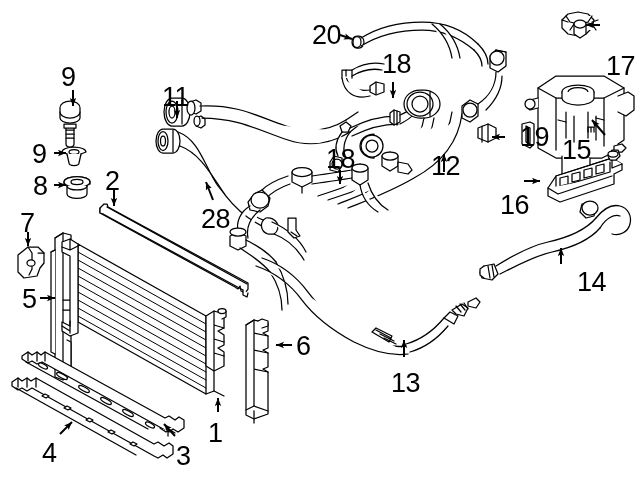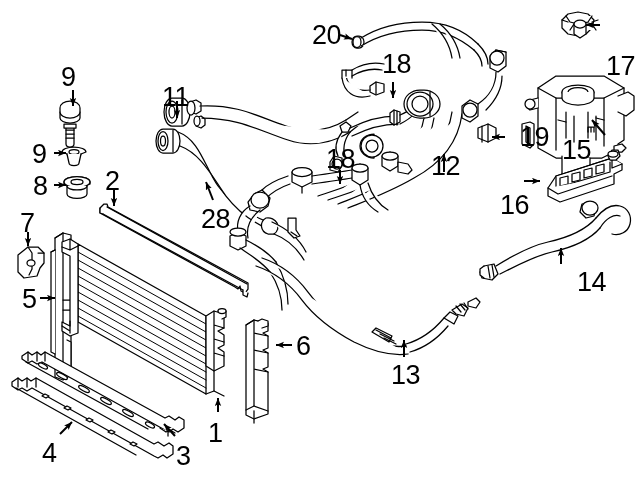--- a/index.html
+++ b/index.html
@@ -379,21 +379,21 @@
 <div class="callout" style="left:176px;top:443px;">3</div>
 <div class="callout" style="left:42px;top:440px;">4</div>
 <div class="callout" style="left:22px;top:286px;">5</div>
 <div class="callout" style="left:296px;top:333px;">6</div>
 <div class="callout" style="left:20px;top:210px;">7</div>
 <div class="callout" style="left:33px;top:173px;">8</div>
 <div class="callout" style="left:32px;top:141px;">9</div>
 <div class="callout" style="left:61px;top:64px;">9</div>
 <div class="callout" style="left:162px;top:84px;text-align:right;">11</div>
 <div class="callout" style="left:431px;top:153px;text-align:right;">12</div>
-<div class="callout" style="left:391px;top:362px;">13</div>
+<div class="callout" style="left:391px;top:370px;">13</div>
 <div class="callout" style="left:548px;top:269px;margin-left:29px;">14</div>
 <div class="callout" style="left:562px;top:137px;">15</div>
 <div class="callout" style="left:500px;top:168px;margin-top:24px;">16</div>
 <div class="callout" style="left:606px;top:12px;margin-top:41px;">17</div>
 <div class="callout" style="left:382px;top:51px;">18</div>
 <div class="callout" style="left:511px;top:124px;margin-left:9px;">19</div>
 <div class="callout" style="left:312px;top:22px;">20</div>
 <div class="callout" style="left:201px;top:206px;">28</div>
 <div class="callout" style="left:326px;top:146px;">18</div>
 

